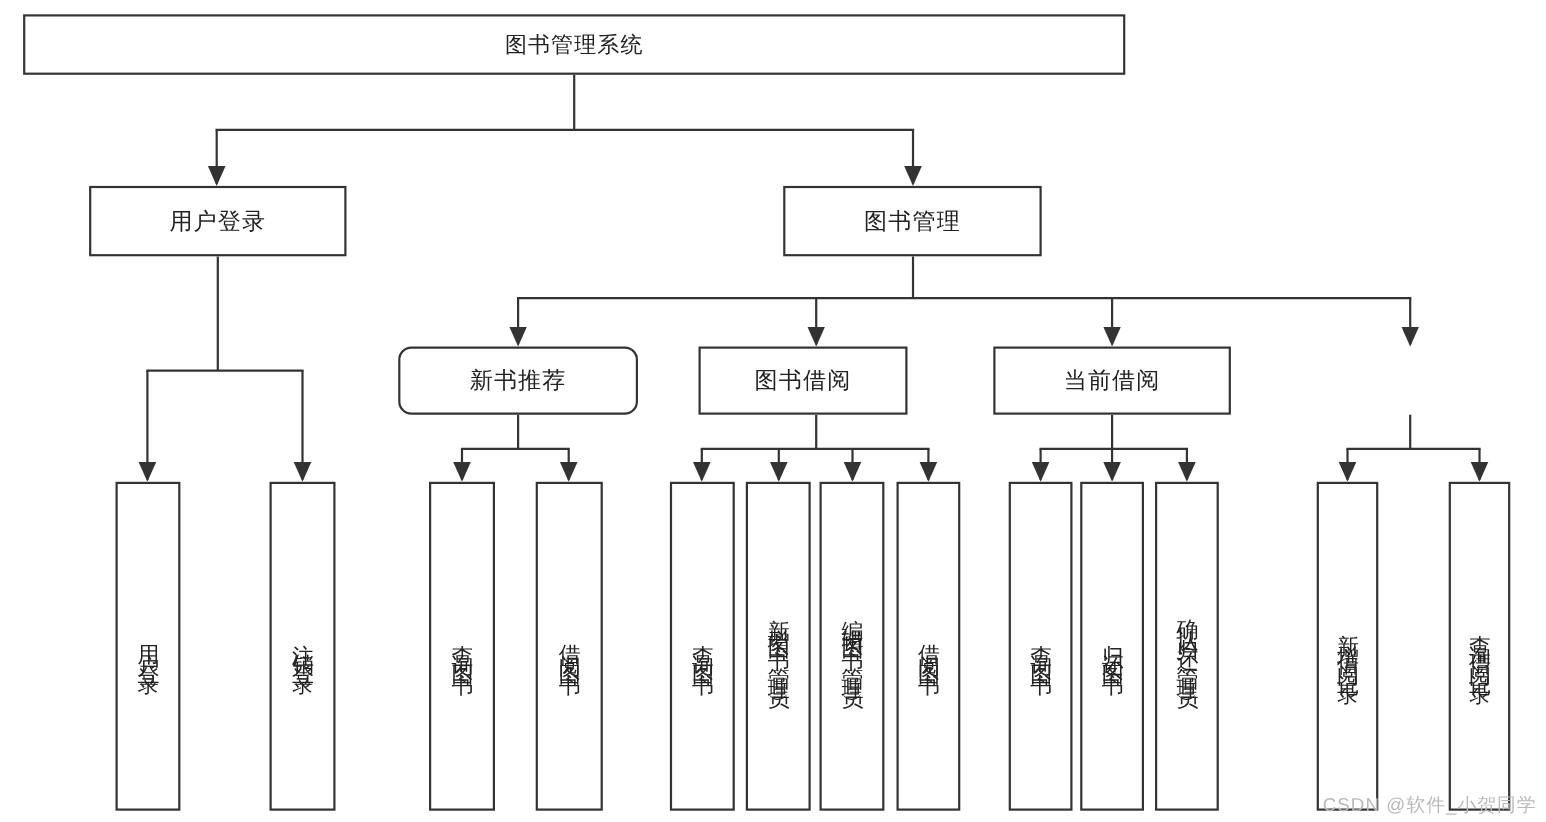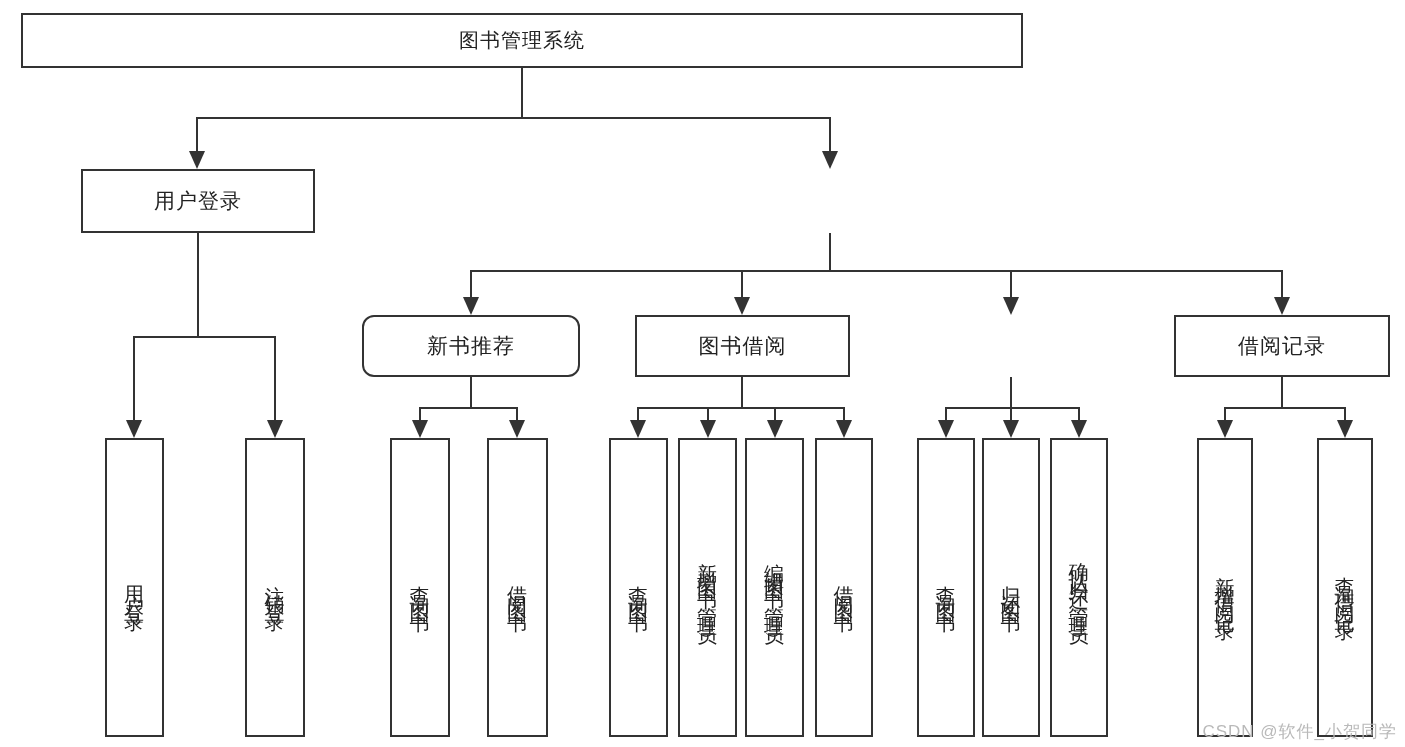--- a/index.html
+++ b/index.html
@@ -81,29 +81,32 @@
     </g>
   </svg>
 
   <div class="box hbox root" style="left:21px;top:13px;width:1002px;height:55px;">
     <span>图书管理系统</span>
   </div>
 
   <div class="box hbox" style="left:81px;top:169px;width:234px;height:64px;">
     <span>用户登录</span>
   </div>
+  <div class="box hbox" style="left:712px;top:169px;width:235px;height:64px;">
+    <span>图书管理</span>
+  </div>
 
   <div class="box hbox" style="left:362px;top:315px;width:218px;height:62px;border-radius:12px;">
     <span>新书推荐</span>
   </div>
-  <div class="box hbox" style="left:635px;top:315px;width:215px;height:62px;">
+  <div class="box hbox" style="left:635px;top:315px;width:190px;height:62px;">
     <span>图书借阅</span>
   </div>
-  <div class="box hbox" style="left:1174px;top:315px;width:216px;height:62px;">
-    <span>借阅记录</span>
+  <div class="box hbox" style="left:903px;top:315px;width:216px;height:62px;">
+    <span>当前借阅</span>
   </div>
 
   <div class="box vbox" style="left:105px;top:438px;width:59px;height:299px;">
     <span>用户登录</span>
   </div>
   <div class="box vbox" style="left:245px;top:438px;width:60px;height:299px;">
     <span>注销登录</span>
   </div>
 
   <div class="box vbox" style="left:390px;top:438px;width:60px;height:299px;">

